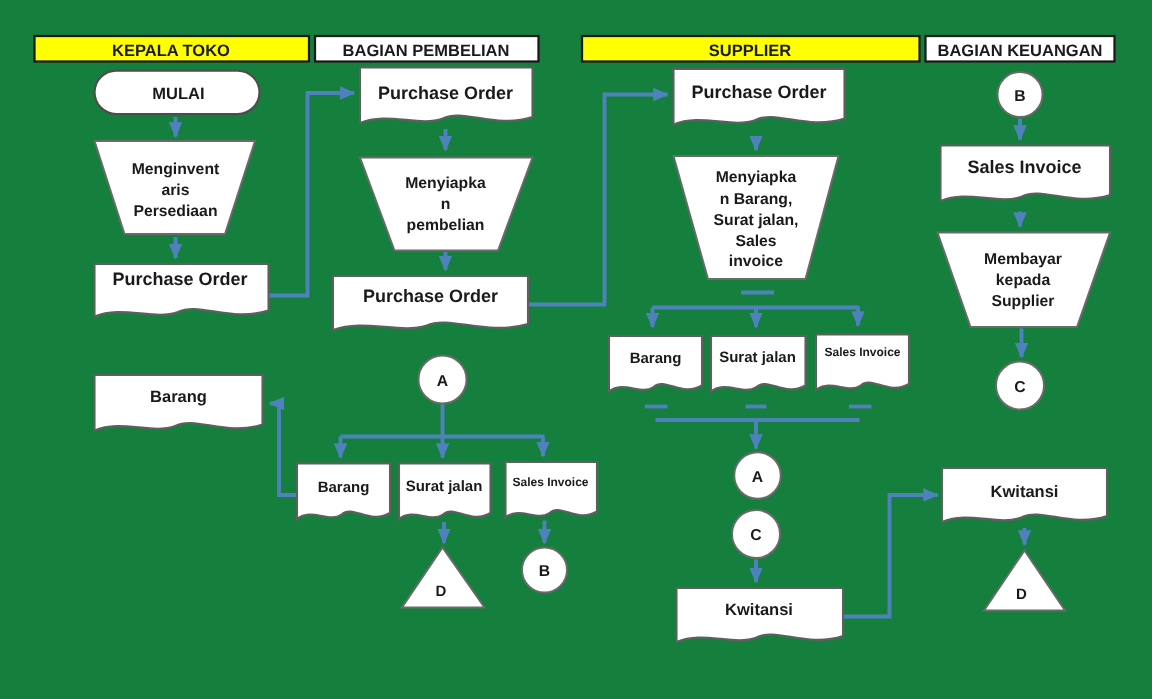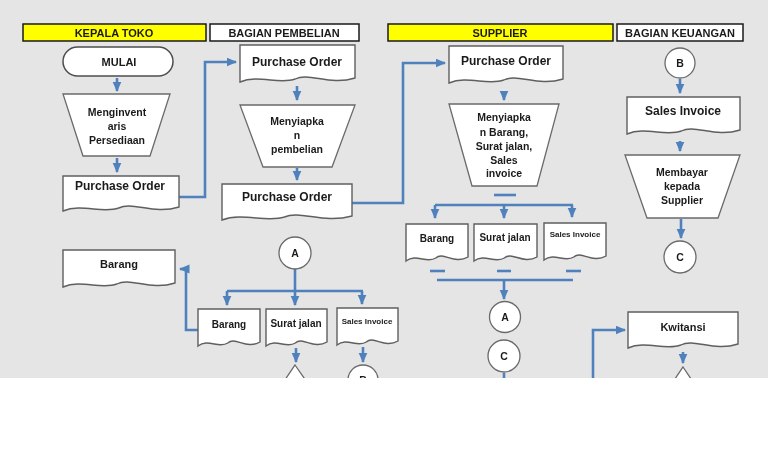--- a/index.html
+++ b/index.html
@@ -1,16 +1,16 @@
 <!DOCTYPE html>
 <html><head>
 <meta charset="utf-8">
 <style>
   html,body{margin:0;padding:0;background:#ffffff;}
-  .stage{position:relative;width:768px;height:378px;background:#e5e5e5;overflow:hidden;
+  .stage{position:relative;width:768px;height:466px;background:#15803d;overflow:hidden;
          font-family:"Liberation Sans",sans-serif;}
   svg{display:block;}
   svg text{font-family:"Liberation Sans",sans-serif;font-weight:bold;fill:#1a1a1a;}
   .lane-cell{stroke:#1a1a1a;stroke-width:1.5;}
   .shape{fill:#ffffff;stroke:#6a6a6a;stroke-width:1.3;}
   .term{fill:#ffffff;stroke:#4d4d4d;stroke-width:1.5;}
   .doc{fill:#ffffff;stroke:#5f5f5f;stroke-width:1.4;}
   .conn{stroke:#4f81bd;stroke-width:2.6;fill:none;}
   .t-header{font-size:11px;text-anchor:middle;}
   .t-lg{font-size:12px;text-anchor:middle;}

